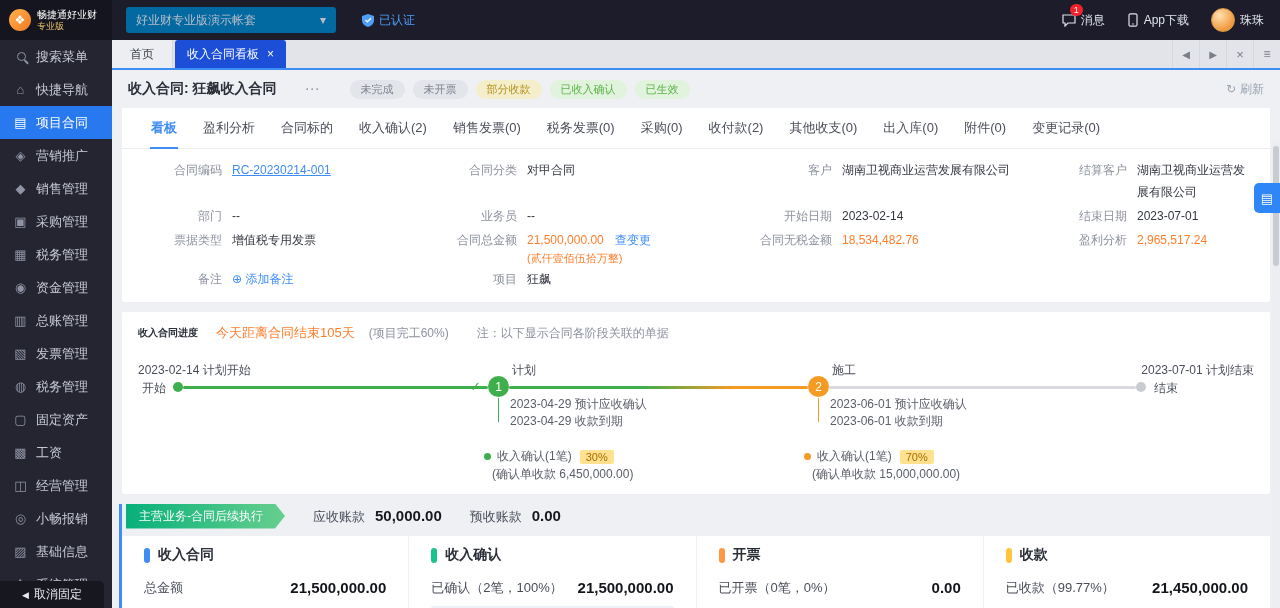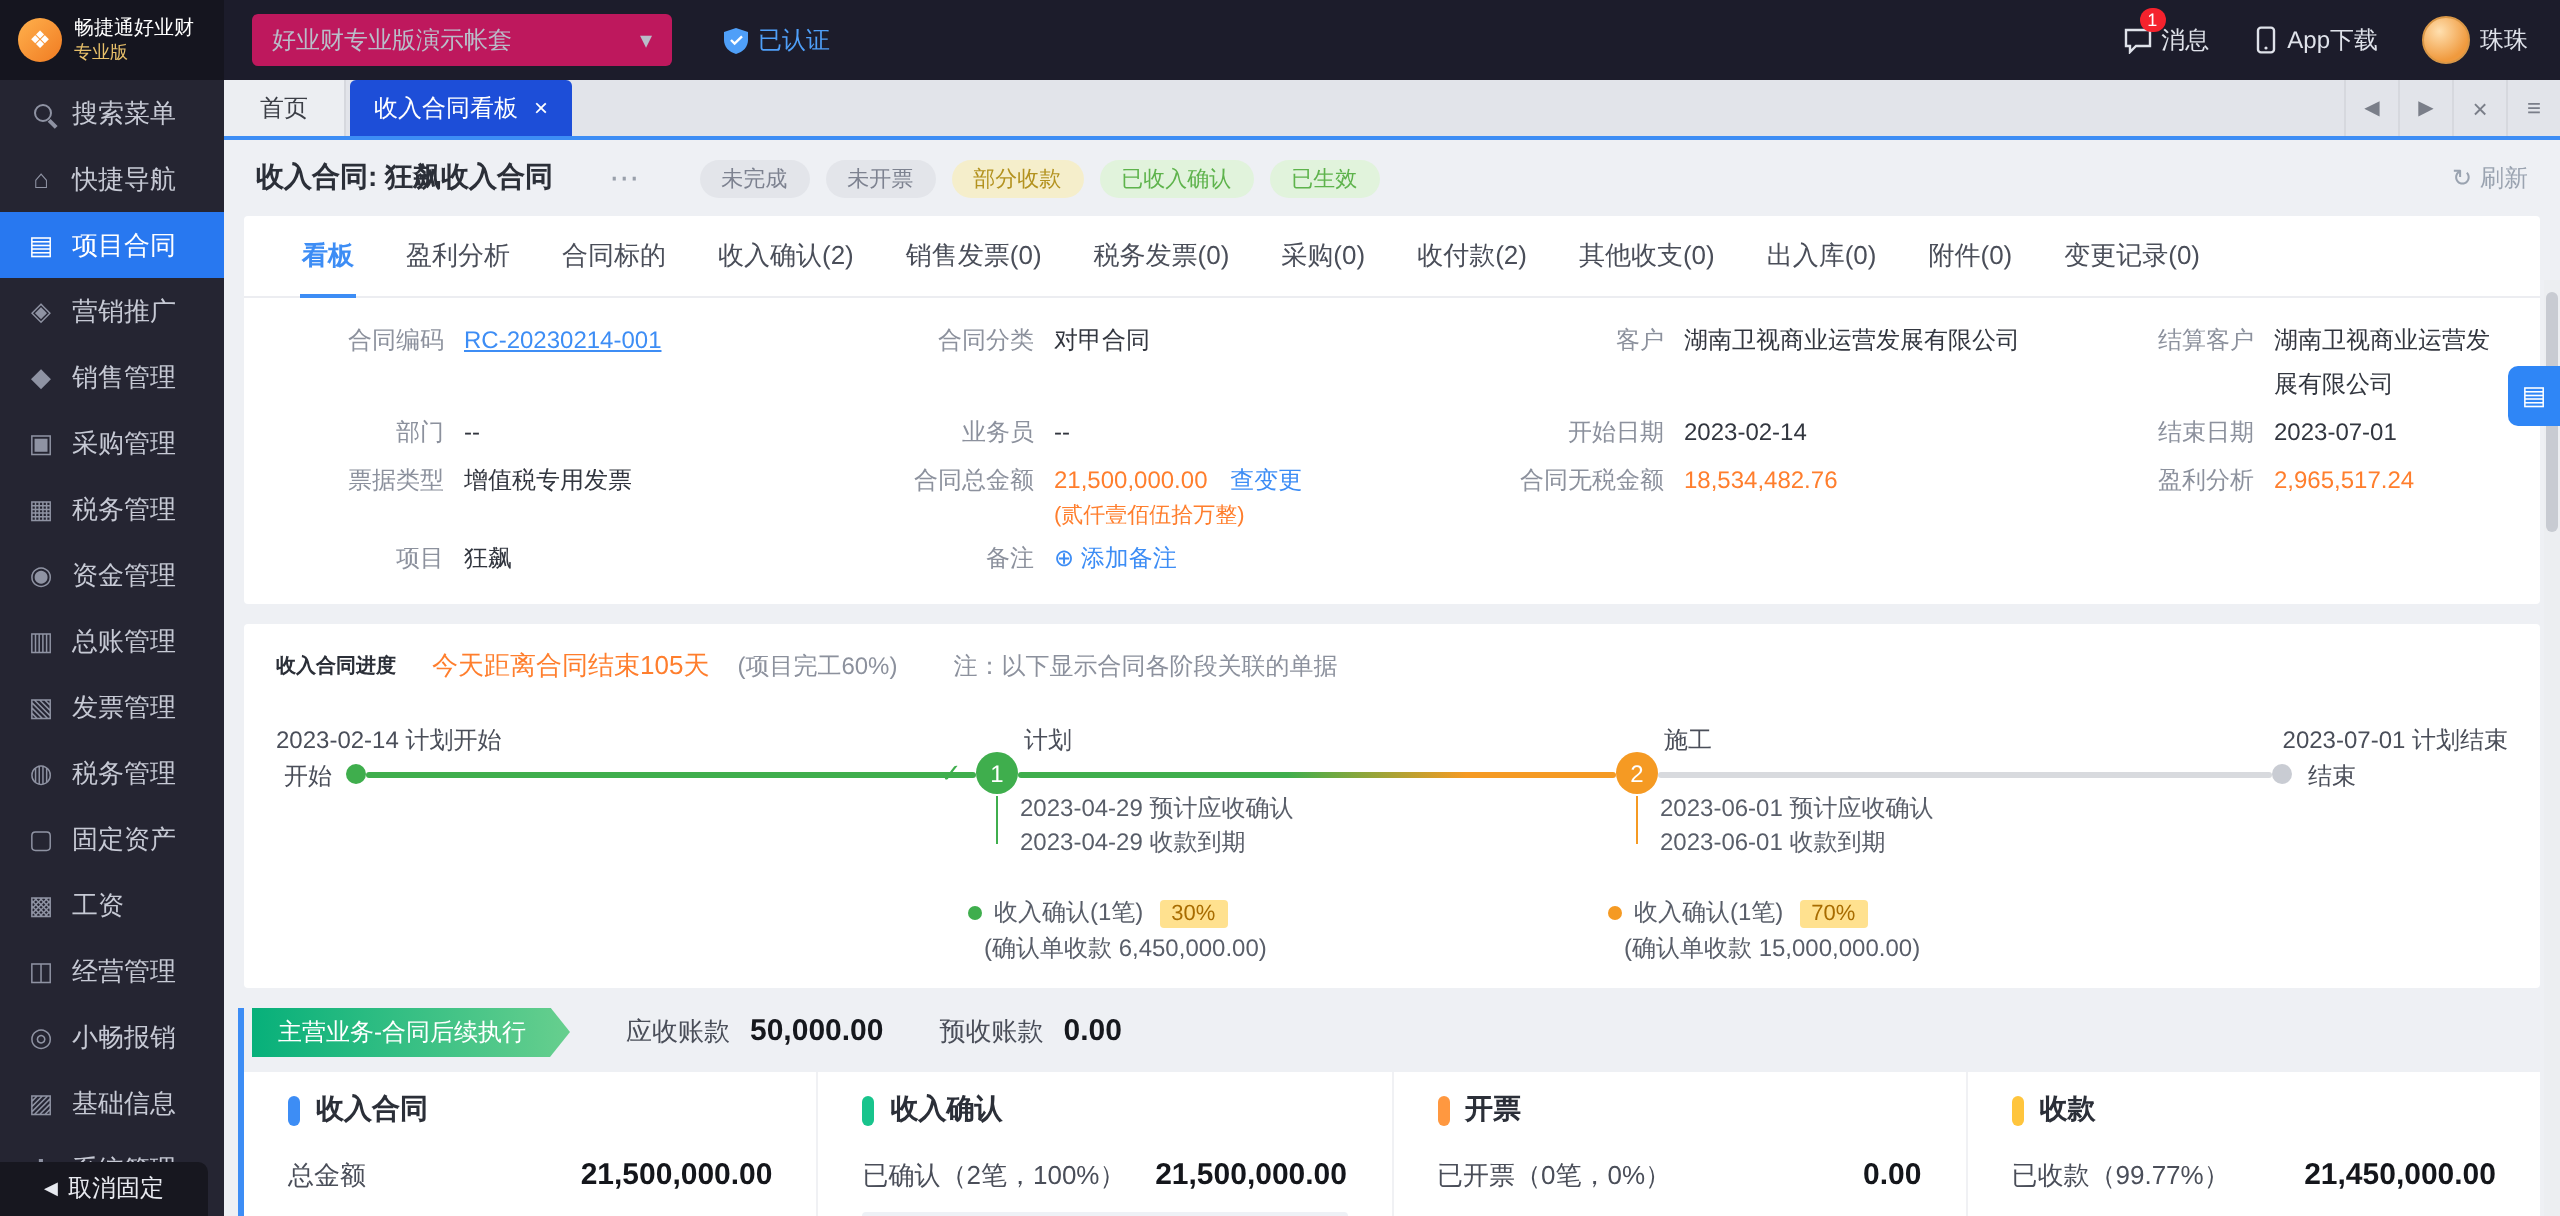--- a/index.html
+++ b/index.html
@@ -7,21 +7,21 @@
   body { font-family:"Liberation Sans","DejaVu Sans",sans-serif; background:#eef0f4; color:#32363f; }
   .app { width:1280px; height:608px; display:flex; flex-direction:column; position:relative; overflow:hidden; }
 
   
   .topbar { height:40px; background:#1c1c2b; display:flex; align-items:center; flex-shrink:0; color:#dfe2ea; }
   .logo { width:112px; height:40px; display:flex; align-items:center; gap:6px; padding-left:9px; background:#15151f; flex-shrink:0; }
   .logo-badge { width:22px; height:22px; border-radius:50%; background:linear-gradient(135deg,#ffb14d,#f07b22); display:flex; align-items:center; justify-content:center; color:#fff; font-size:12px; flex-shrink:0;}
   .logo-text { line-height:1.15; white-space:nowrap; }
   .logo-line1 { font-size:10px; color:#ffffff; }
   .logo-line2 { font-size:9px; color:#e8c06a; }
-  .account-select { margin-left:14px; height:26px; width:210px; background:#be185d; border-radius:3px; display:flex; align-items:center; justify-content:space-between; padding:0 10px; font-size:12px; color:#b9bdc9; }
+  .account-select { margin-left:14px; height:26px; width:210px; background:#0369a1; border-radius:3px; display:flex; align-items:center; justify-content:space-between; padding:0 10px; font-size:12px; color:#b9bdc9; }
   .cert { display:flex; align-items:center; gap:5px; margin-left:26px; color:#4f9ff8; font-size:12px; }
   .topbar-right { margin-left:auto; display:flex; align-items:center; gap:22px; padding-right:16px; font-size:12px; }
   .tb-item { display:flex; align-items:center; gap:5px; position:relative; }
   .msg-badge { position:absolute; top:-8px; left:8px; background:#f5222d; color:#fff; font-size:9px; border-radius:7px; padding:0 4px; line-height:12px; }
   .avatar { width:24px; height:24px; border-radius:50%; background:radial-gradient(circle at 35% 30%, #ffe0b0, #f09a3e 70%); border:1px solid #d99747; }
 
   
   .main-row { flex:1; display:flex; min-height:0; }
   .sidebar { width:112px; background:#252532; color:#c6c9d4; flex-shrink:0; position:relative; font-size:13px; overflow:hidden; }
   .side-item { height:33px; display:flex; align-items:center; padding-left:13px; gap:8px; white-space:nowrap; cursor:pointer; }
@@ -335,29 +335,29 @@
             <div class="cell">
               <span class="lab">合同无税金额</span>
               <span class="val orange">18,534,482.76</span>
             </div>
             <div class="cell">
               <span class="lab">盈利分析</span>
               <span class="val orange">2,965,517.24</span>
             </div>
 
             <div class="cell">
-              <span class="lab">项目</span>
-              <span class="val">狂飙</span>
-            </div>
-            <div class="cell">
               <span class="lab">备注</span>
               <span class="val link nound">
                 <span>⊕</span>
                 <span>添加备注</span>
               </span>
+            </div>
+            <div class="cell">
+              <span class="lab">项目</span>
+              <span class="val">狂飙</span>
             </div>
           </div>
         </div>
 
         <div class="card card2">
           <div class="p-head">
             <span class="p-title">收入合同进度</span>
             <span class="p-countdown">今天距离合同结束105天</span>
             <span class="p-done">(项目完工60%)</span>
             <span class="p-note">注：以下显示合同各阶段关联的单据</span>

